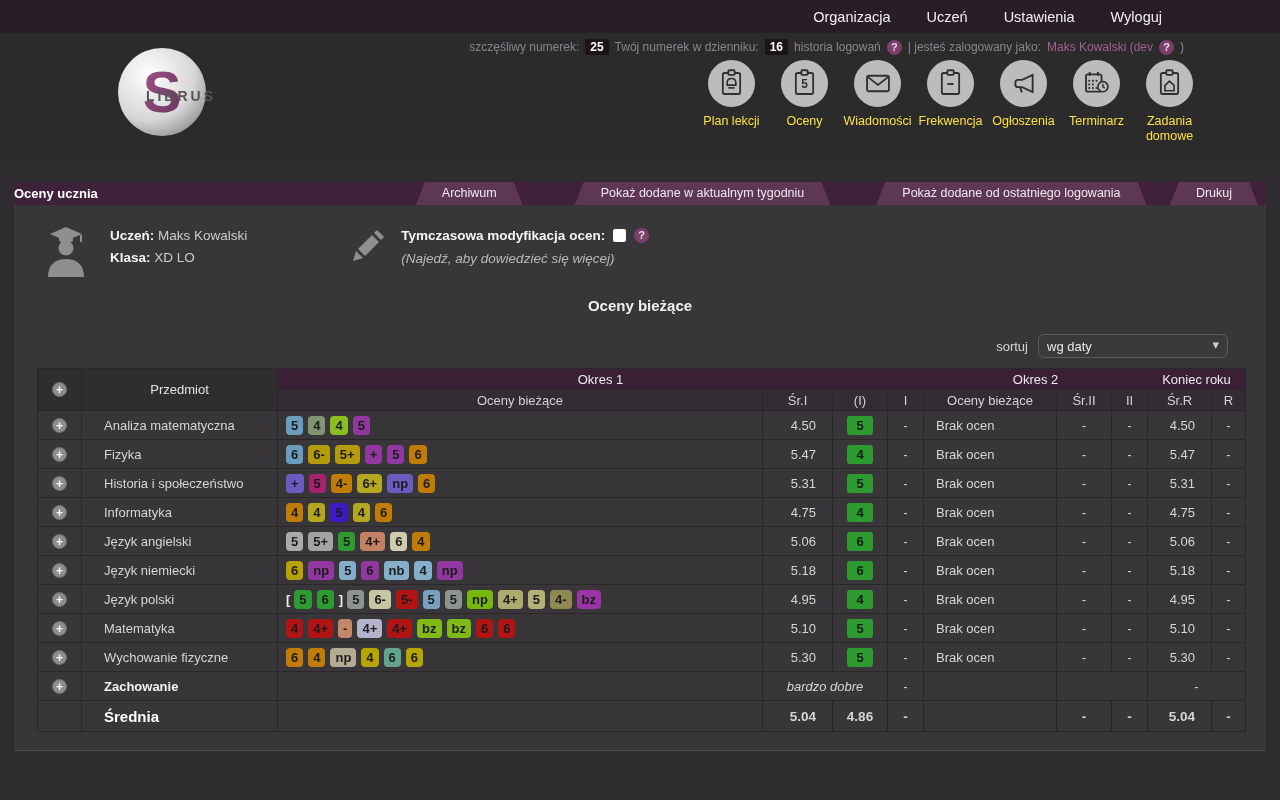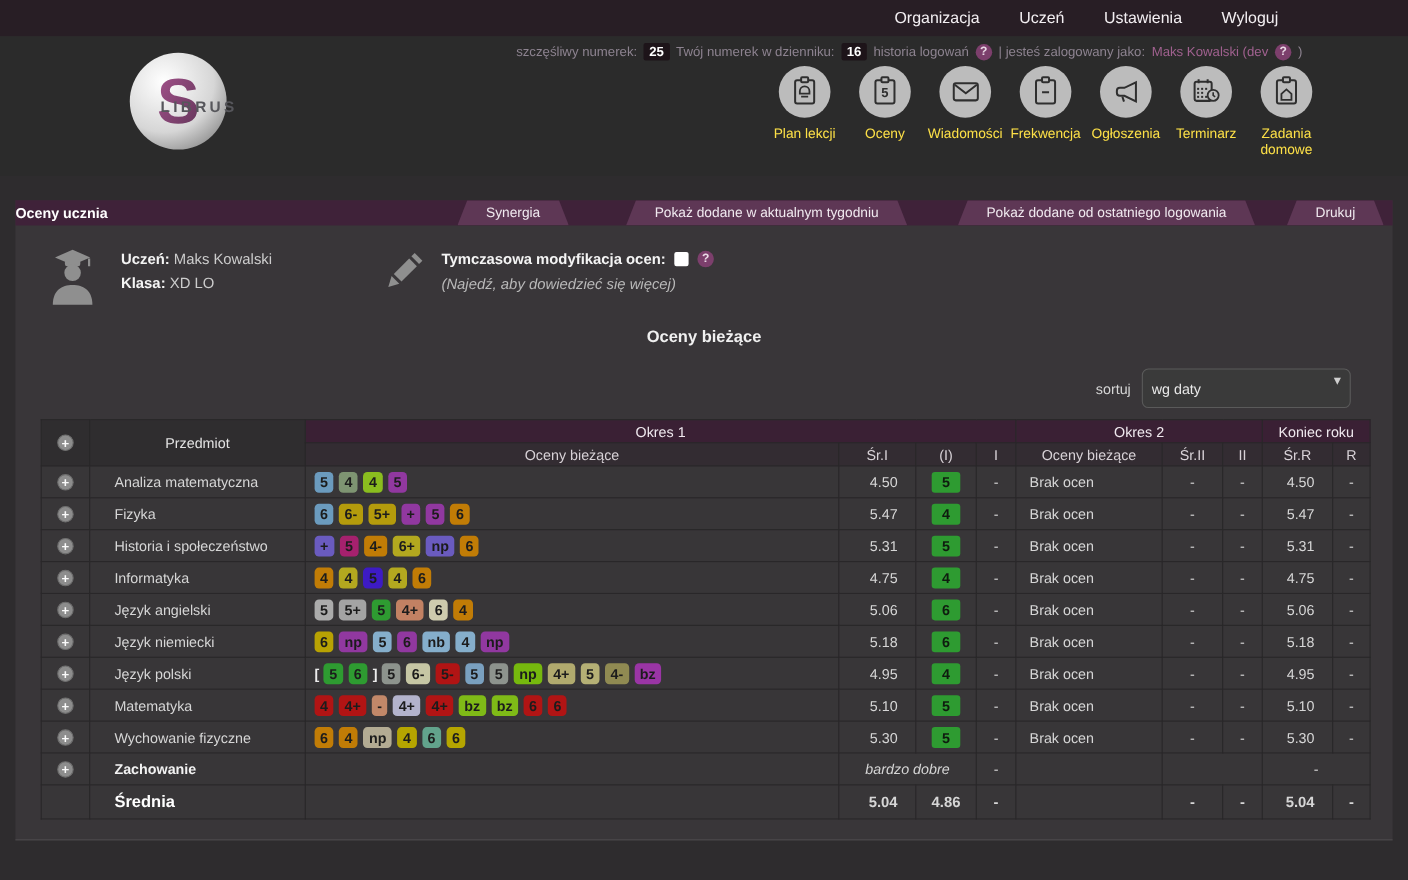--- a/index.html
+++ b/index.html
@@ -58,21 +58,21 @@
   .modify input[type=checkbox] { appearance:none; width:13px; height:13px; background:#fff;
                                  border-radius:2px; cursor:pointer; }
   .modify-hint { font-style:italic; color:#b9b9b9; margin-top:2px; }
 
   .section-title { text-align:center; color:#f0f0f0; font-weight:bold; font-size:15px;
                    margin-top:14px; }
 
   .sort-row { display:flex; justify-content:flex-end; align-items:center;
               margin:20px 38px 10px 0; gap:10px; color:#d5d5d5; font-size:13px; }
   .select-wrap { position:relative; }
-  .select-wrap select { appearance:none; width:190px; height:36px; background:#3a3a3a;
+  .select-wrap select { appearance:none; width:190px; height:24px; background:#3a3a3a;
               color:#e8e8e8; border:1px solid #5a5a5a; border-radius:6px; font-size:13px;
               padding:0 22px 0 8px; font-family:"Liberation Sans",sans-serif; cursor:pointer; }
   .select-wrap::after { content:"▾"; position:absolute; right:9px; top:3px; color:#cfcfcf;
               font-size:13px; pointer-events:none; }
 
   
   table.grades { margin-left:23px; width:1208px; border-collapse:collapse;
                  table-layout:fixed; font-size:13px; }
   .grades th, .grades td { border:1px solid #292729; }
   th.corner { background:#2f2d2f; color:#e3e3e3; font-weight:normal; }
@@ -231,21 +231,21 @@
       </div>
     </div>
 </div>
 
 <div class="content">
   <div class="page-panel">
 
     <div class="tabbar">
       <span class="tab-title">Oceny ucznia</span>
       <span style="display:flex;flex:1;">
-          <div class="tab-btn tb1">Synergia</div>
+          <div class="tab-btn tb1">Archiwum</div>
           <div class="tab-btn tb2">Pokaż dodane w aktualnym tygodniu</div>
           <div class="tab-btn tb3">Pokaż dodane od ostatniego logowania</div>
           <div class="tab-btn tb4">Drukuj</div>
         </span>
     </div>
 
     <div class="student-row">
       <span>
         <svg width="44" height="54" viewBox="0 0 44 54" fill="#8f8f8f">
           <polygon points="22,2 38,9 22,16 6,9"></polygon>

